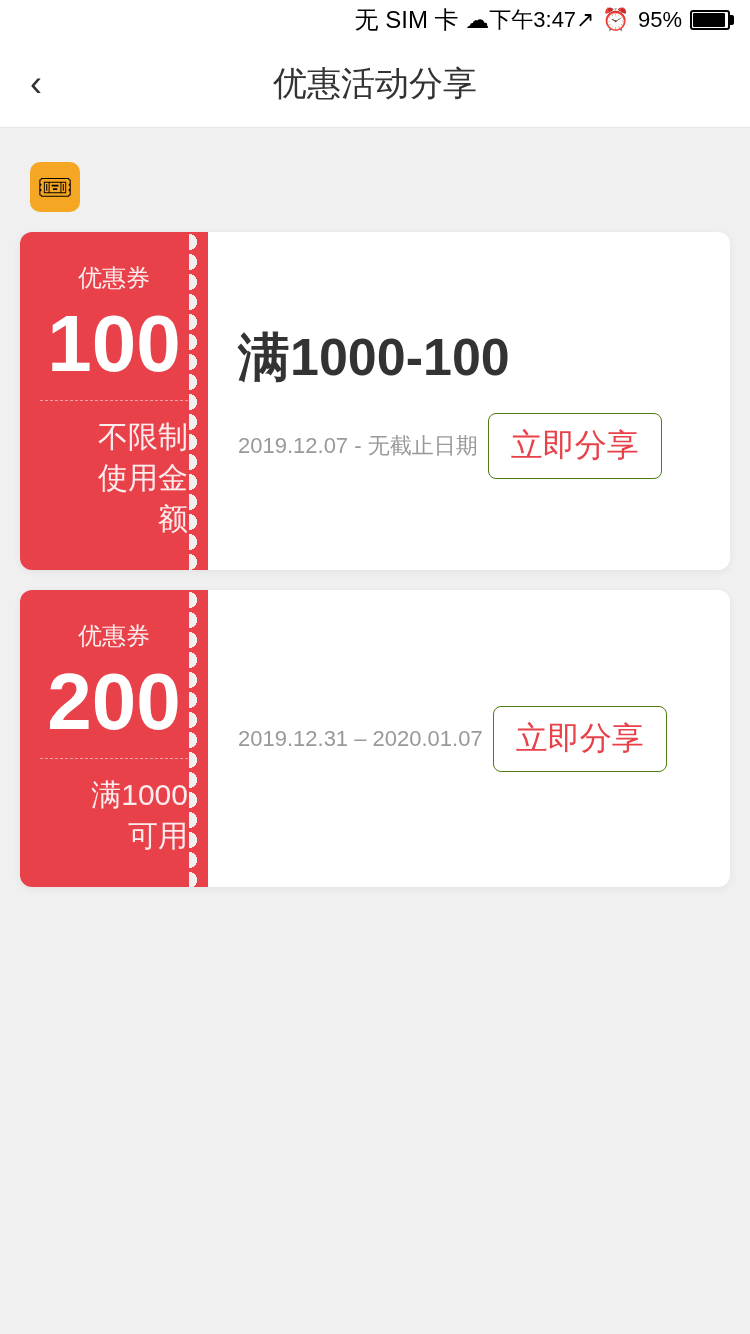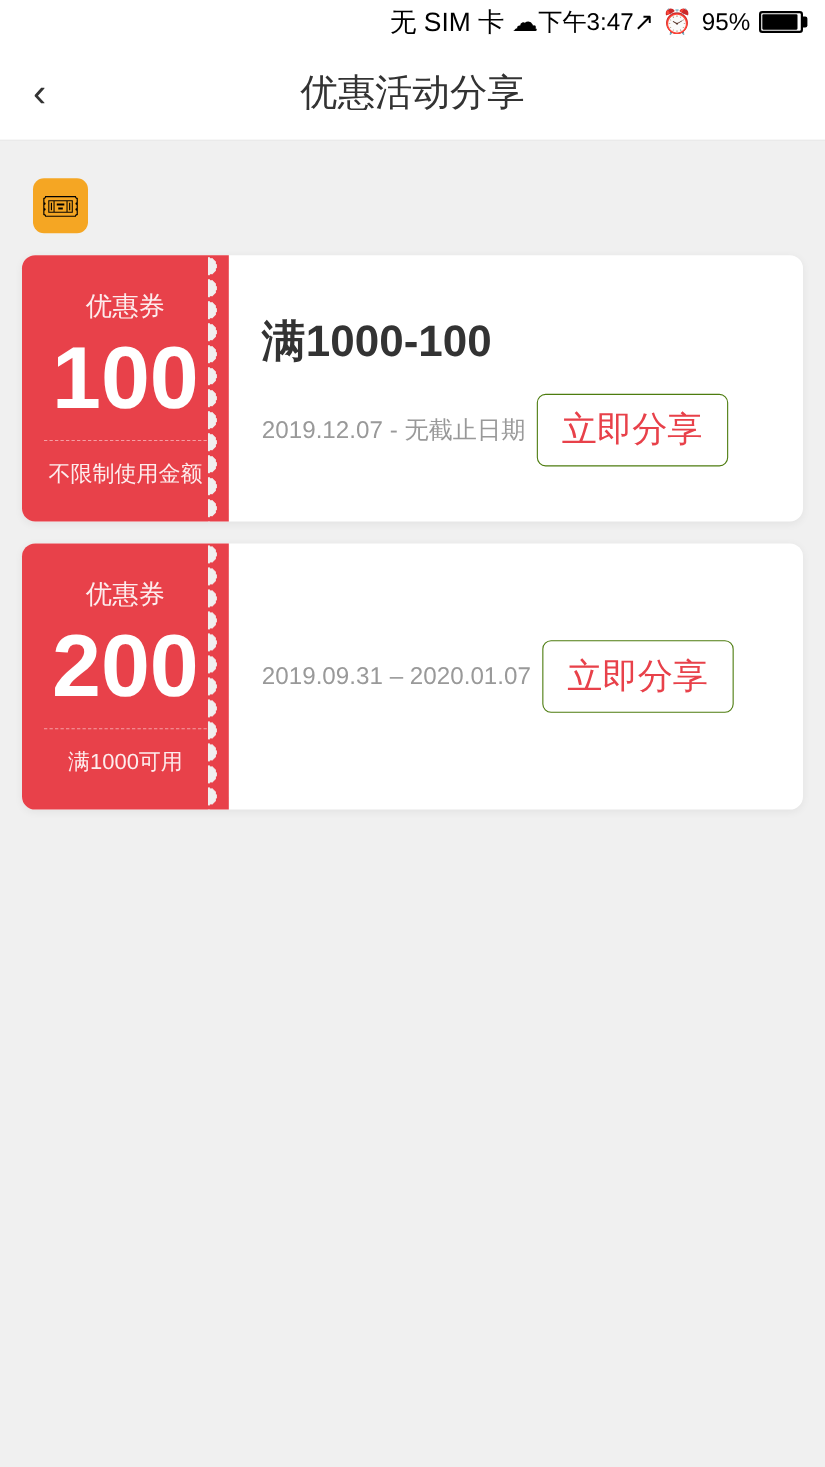--- a/index.html
+++ b/index.html
@@ -177,36 +177,37 @@
       color: #fff;
       line-height: 1;
       margin-bottom: 16px;
     }
     .coupon-divider {
       width: 100%;
       border-top: 1px dashed rgba(255,255,255,0.5);
       margin-bottom: 16px;
     }
     .coupon-condition {
-      font-size: 20px;
+      font-size: 30px;
       color: rgba(255,255,255,0.9);
-      text-align: left;
+      text-align: right;
+      margin-left: 32px;
     }
 
     
     .coupon-right {
       flex: 1;
       padding: 30px 30px;
       display: flex;
       flex-direction: column;
       justify-content: center;
       gap: 20px;
     }
     .coupon-name {
-      font-size: 40px;
+      font-size: 52px;
       font-weight: 700;
       color: #333;
     }
     .coupon-meta {
       display: flex;
       align-items: center;
       justify-content: flex-start;
       gap: 10px;
     }
     .coupon-date {
@@ -278,21 +279,21 @@
 
   <div class="coupon-card">
     <div class="coupon-left">
       <div class="coupon-label">优惠券</div>
       <div class="coupon-amount">200</div>
       <div class="coupon-divider"></div>
       <div class="coupon-condition">满1000可用</div>
     </div>
     <div class="coupon-right">
       <div class="coupon-meta">
-        <span class="coupon-date">2019.09.31 – 2020.01.07</span>
+        <span class="coupon-date">2019.12.31 – 2020.01.07</span>
         <button class="coupon-share-btn">立即分享</button>
       </div>
     </div>
   </div>
 
 </div>
 
 <div class="bottom-area"></div>
 
 </body></html>

